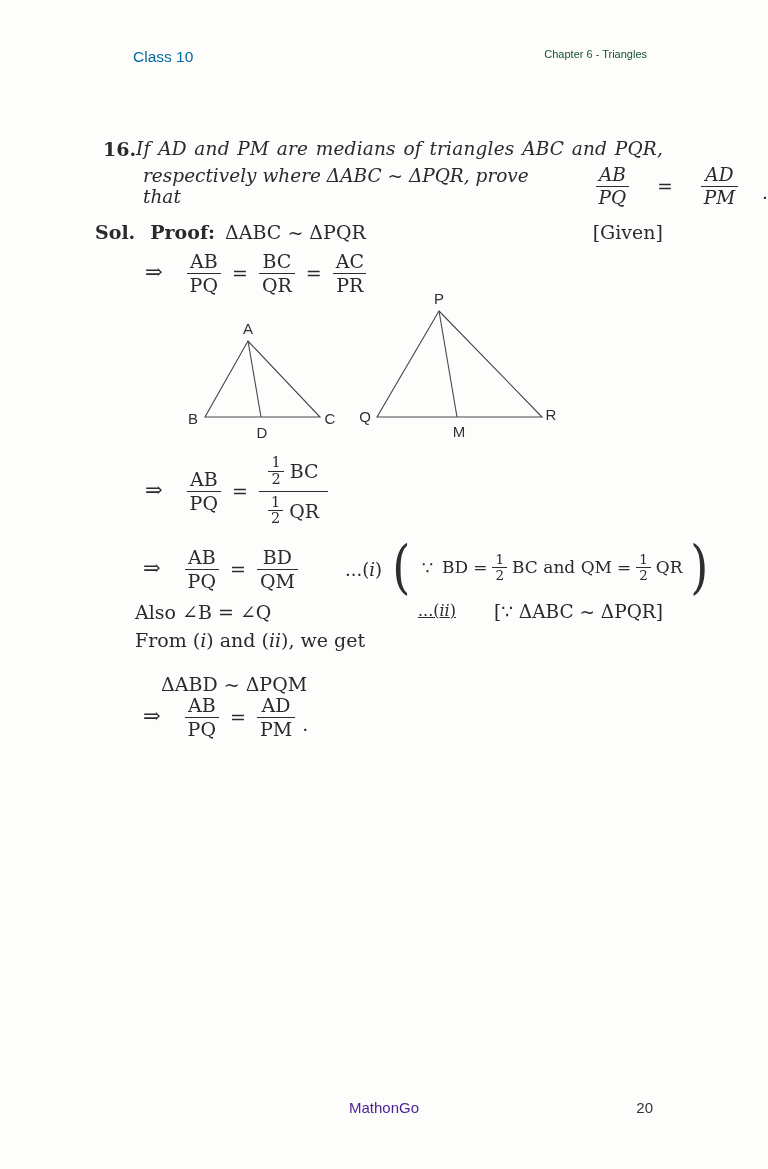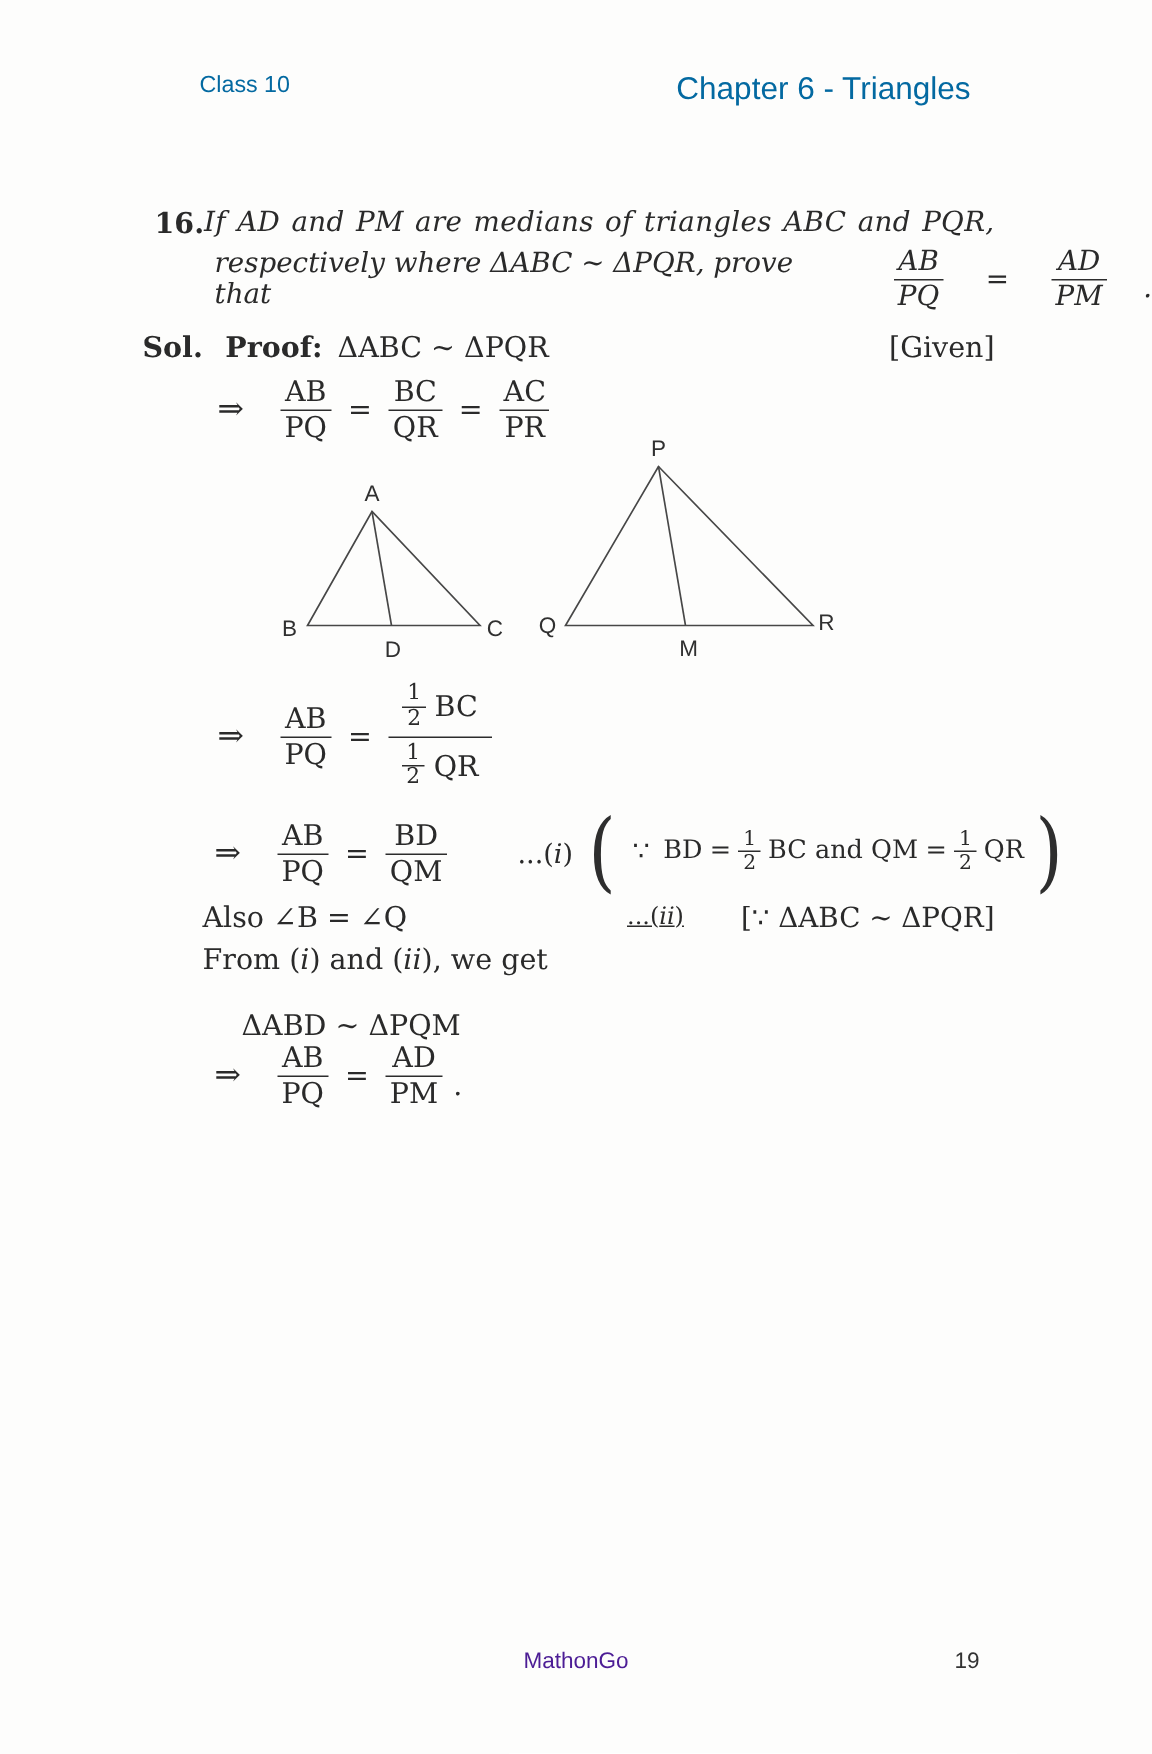--- a/index.html
+++ b/index.html
@@ -4,21 +4,21 @@
 <style>
   html,body{margin:0;padding:0;background:#ffffff;}
   .page{
     position:relative;width:768px;height:1169px;margin:0 auto;
     background:#fdfdfc;overflow:hidden;
     font-family:"DejaVu Serif",serif;color:#2a2a2a;
   }
   
   .sans{font-family:"Liberation Sans",sans-serif;}
   .hdr-left{position:absolute;left:133px;top:48px;font-size:15.5px;color:#0369a1;}
-  .hdr-right{position:absolute;right:121px;top:48px;font-size:21px;color:#0369a1;}
+  .hdr-right{position:absolute;right:121px;top:48px;font-size:11px;color:#14532d;}
   .ftr-brand{position:absolute;left:0;top:1099px;width:768px;text-align:center;font-size:15px;color:#4c1d95;}
   .ftr-page{position:absolute;right:115px;top:1099px;font-size:15px;color:#333;}
 
   
   .q-num{position:absolute;left:103px;top:138px;font-size:19px;font-weight:bold;}
   .q-line1{
     position:absolute;left:136px;top:138px;width:527px;
     font-size:18.5px;font-style:italic;
     text-align:justify;text-align-last:justify;letter-spacing:.2px;
   }
@@ -222,15 +222,15 @@
     </span>
     <span>=</span>
     <span class="fr">
       <span class="n">AD</span>
       <span class="d">PM</span>
     </span>
     <span class="dot">.</span>
   </div>
 
   <div class="ftr-brand sans">MathonGo</div>
-  <div class="ftr-page sans">19</div>
+  <div class="ftr-page sans">20</div>
 
 </div>
 
 </body></html>

